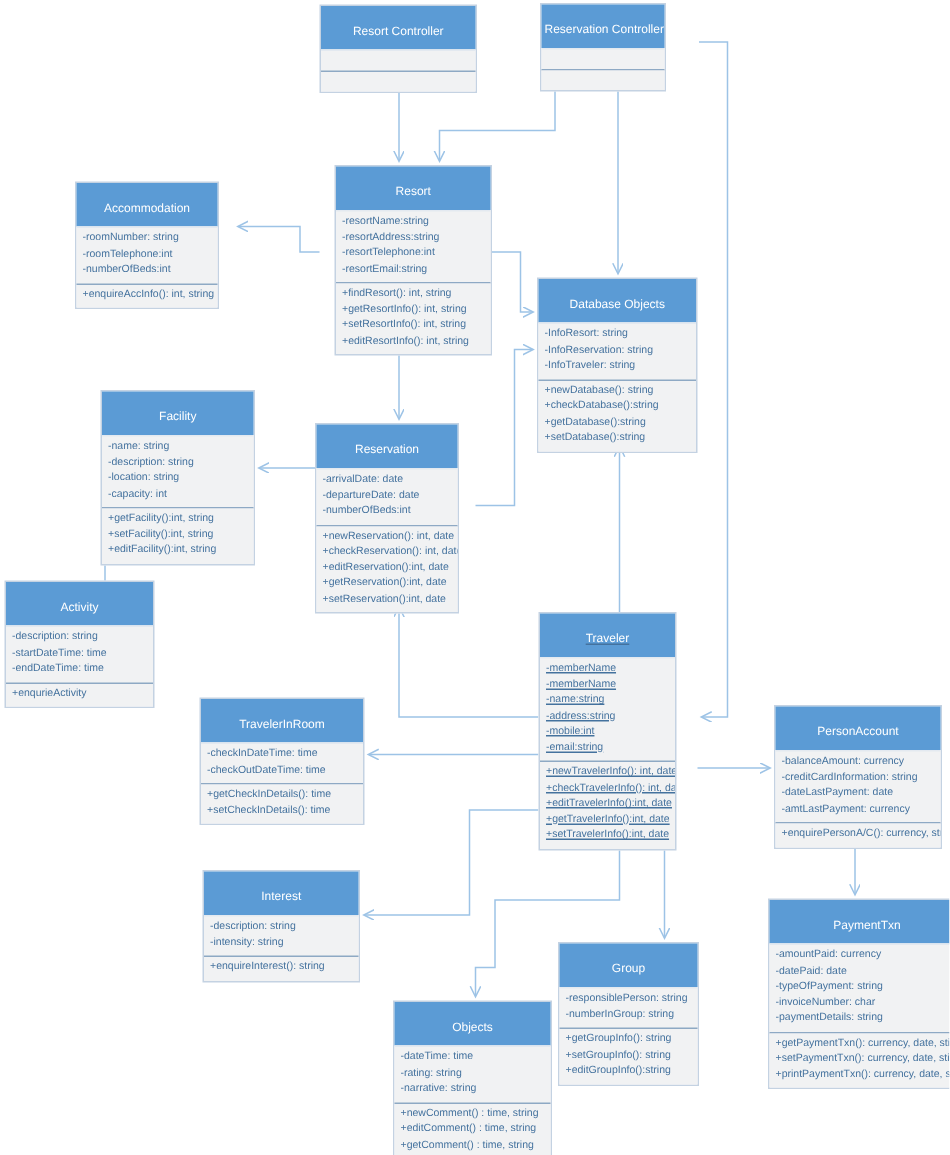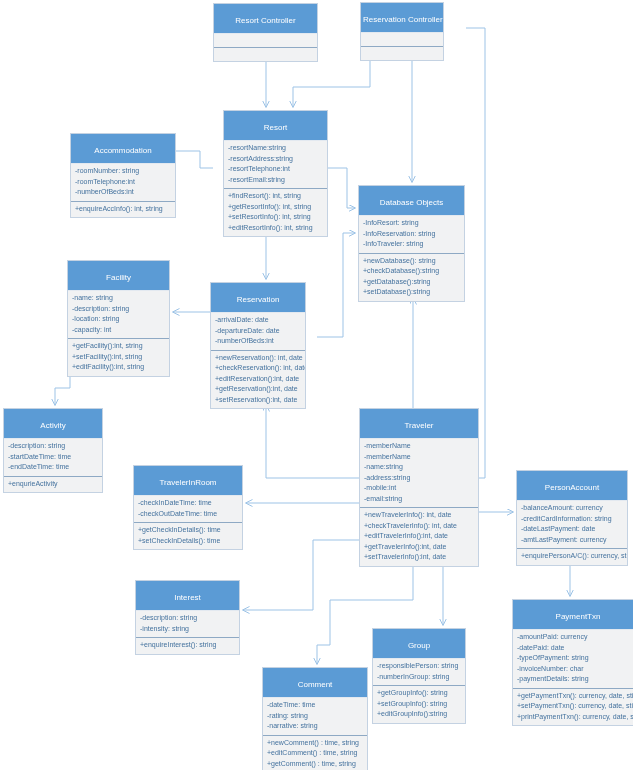--- a/index.html
+++ b/index.html
@@ -51,21 +51,21 @@
 <div class="uml-class" style="left: 213px; top: 3px; width: 105px;">
       <div class="uml-header">Resort Controller</div>
       <div class="uml-section attrs empty"></div>
       <div class="uml-section methods empty"></div>
     </div>
     <div class="uml-class" style="left: 360px; top: 2px; width: 84px;">
       <div class="uml-header">Reservation Controller</div>
       <div class="uml-section attrs empty"></div>
       <div class="uml-section methods empty"></div>
     </div>
-    <div class="uml-class" style="left: 50px; top: 133px; width: 106px; margin-left: 20px;">
+    <div class="uml-class" style="left: 50px; top: 121px; width: 96px;">
       <div class="uml-header">Accommodation</div>
       <div class="uml-section attrs">
         <div class="uml-row">-roomNumber: string</div>
         <div class="uml-row">-roomTelephone:int</div>
         <div class="uml-row">-numberOfBeds:int</div>
       </div>
       <div class="uml-section methods">
         <div class="uml-row">+enquireAccInfo(): int, string</div>
       </div>
     </div>
@@ -120,32 +120,32 @@
         <div class="uml-row">-numberOfBeds:int</div>
       </div>
       <div class="uml-section methods">
         <div class="uml-row">+newReservation(): int, date</div>
         <div class="uml-row">+checkReservation(): int, date</div>
         <div class="uml-row">+editReservation():int, date</div>
         <div class="uml-row">+getReservation():int, date</div>
         <div class="uml-row">+setReservation():int, date</div>
       </div>
     </div>
-    <div class="uml-class" style="left: 3px; top: 408px; width: 100px;">
+    <div class="uml-class" style="left: 3px; top: 387px; width: 100px;">
       <div class="uml-header">Activity</div>
       <div class="uml-section attrs">
         <div class="uml-row">-description: string</div>
         <div class="uml-row">-startDateTime: time</div>
         <div class="uml-row">-endDateTime: time</div>
       </div>
       <div class="uml-section methods">
         <div class="uml-row">+enqurieActivity</div>
       </div>
     </div>
-    <div class="uml-class" style="left: 359px; top: 408px; width: 120px;">
+    <div class="uml-class" style="left: 359px; top: 408px; width: 92px; text-decoration: underline;">
       <div class="uml-header">Traveler</div>
       <div class="uml-section attrs">
         <div class="uml-row">-memberName</div>
         <div class="uml-row">-memberName</div>
         <div class="uml-row">-name:string</div>
         <div class="uml-row">-address:string</div>
         <div class="uml-row">-mobile:int</div>
         <div class="uml-row">-email:string</div>
       </div>
       <div class="uml-section methods">
@@ -210,21 +210,21 @@
         <div class="uml-row">-responsiblePerson: string</div>
         <div class="uml-row">-numberInGroup: string</div>
       </div>
       <div class="uml-section methods">
         <div class="uml-row">+getGroupInfo(): string</div>
         <div class="uml-row">+setGroupInfo(): string</div>
         <div class="uml-row">+editGroupInfo():string</div>
       </div>
     </div>
     <div class="uml-class" style="left: 262px; top: 667px; width: 106px;">
-      <div class="uml-header">Comment</div>
+      <div class="uml-header">Objects</div>
       <div class="uml-section attrs">
         <div class="uml-row">-dateTime: time</div>
         <div class="uml-row">-rating: string</div>
         <div class="uml-row">-narrative: string</div>
       </div>
       <div class="uml-section methods">
         <div class="uml-row">+newComment() : time, string</div>
         <div class="uml-row">+editComment() : time, string</div>
         <div class="uml-row">+getComment() : time, string</div>
         <div class="uml-row">+setComment() : time, string</div>

